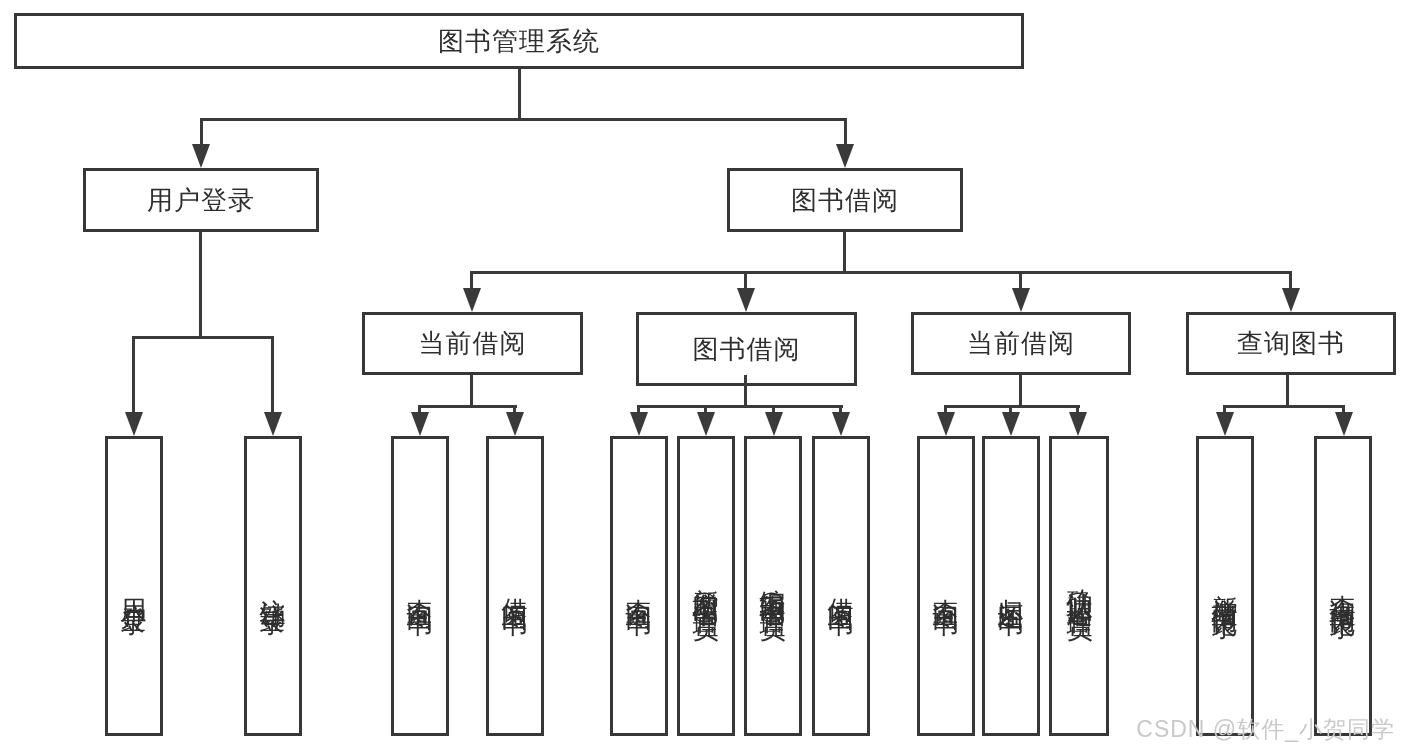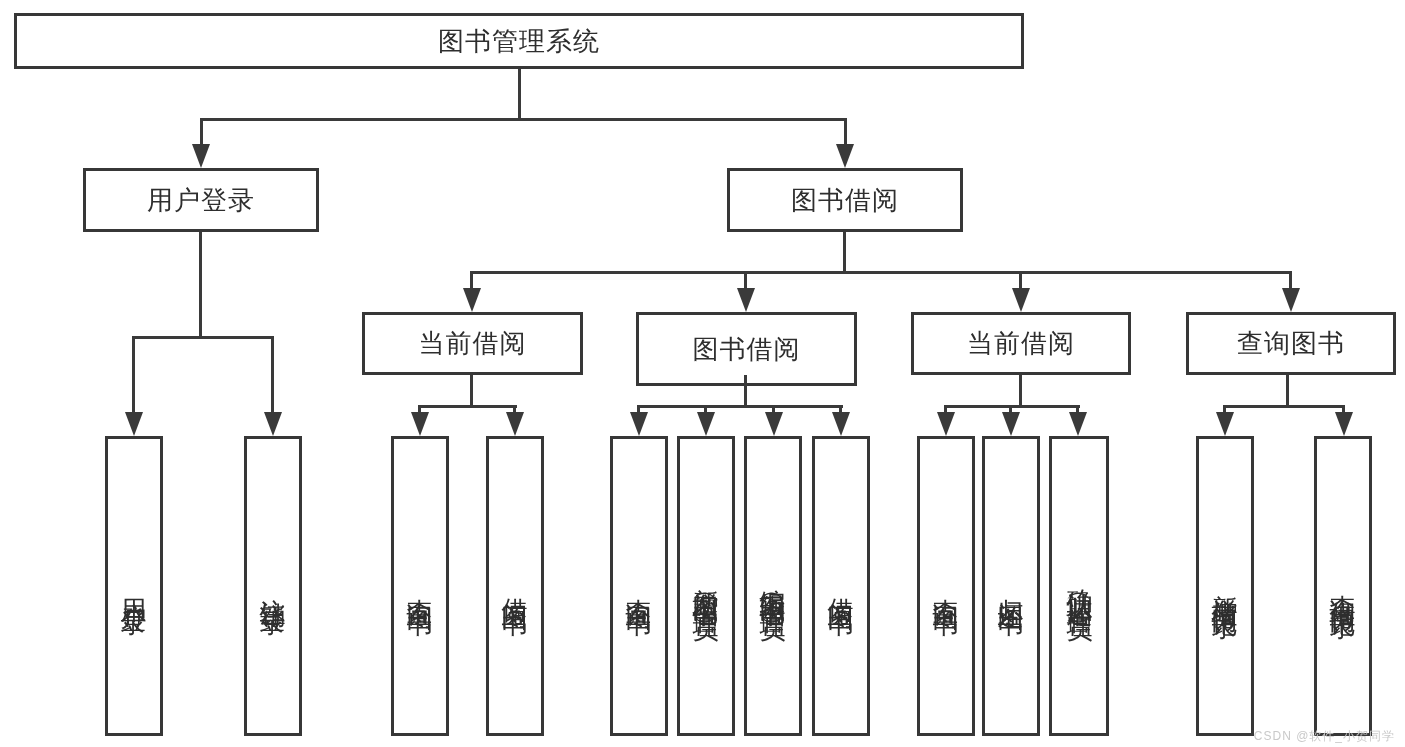--- a/index.html
+++ b/index.html
@@ -20,21 +20,21 @@
   }
   .vl{position:absolute;width:3px;background:#3a3a3a;}
   .hl{position:absolute;height:3px;background:#3a3a3a;}
   .ah{
     position:absolute;width:0;height:0;
     border-left:9px solid transparent;border-right:9px solid transparent;
     border-top:24px solid #3a3a3a;
   }
   .watermark{
     position:absolute;right:10px;bottom:2px;z-index:5;
-    font-size:12px;color:#c9c9c9;letter-spacing:1px;
+    font-size:23px;color:#c9c9c9;letter-spacing:1px;
   }
 </style>
 </head>
 <body>
 
 <div class="canvas">
 
   <div class="box" style="left:14px;top:13px;width:1010px;height:56px;">
     <span>图书管理系统</span>
   </div>

